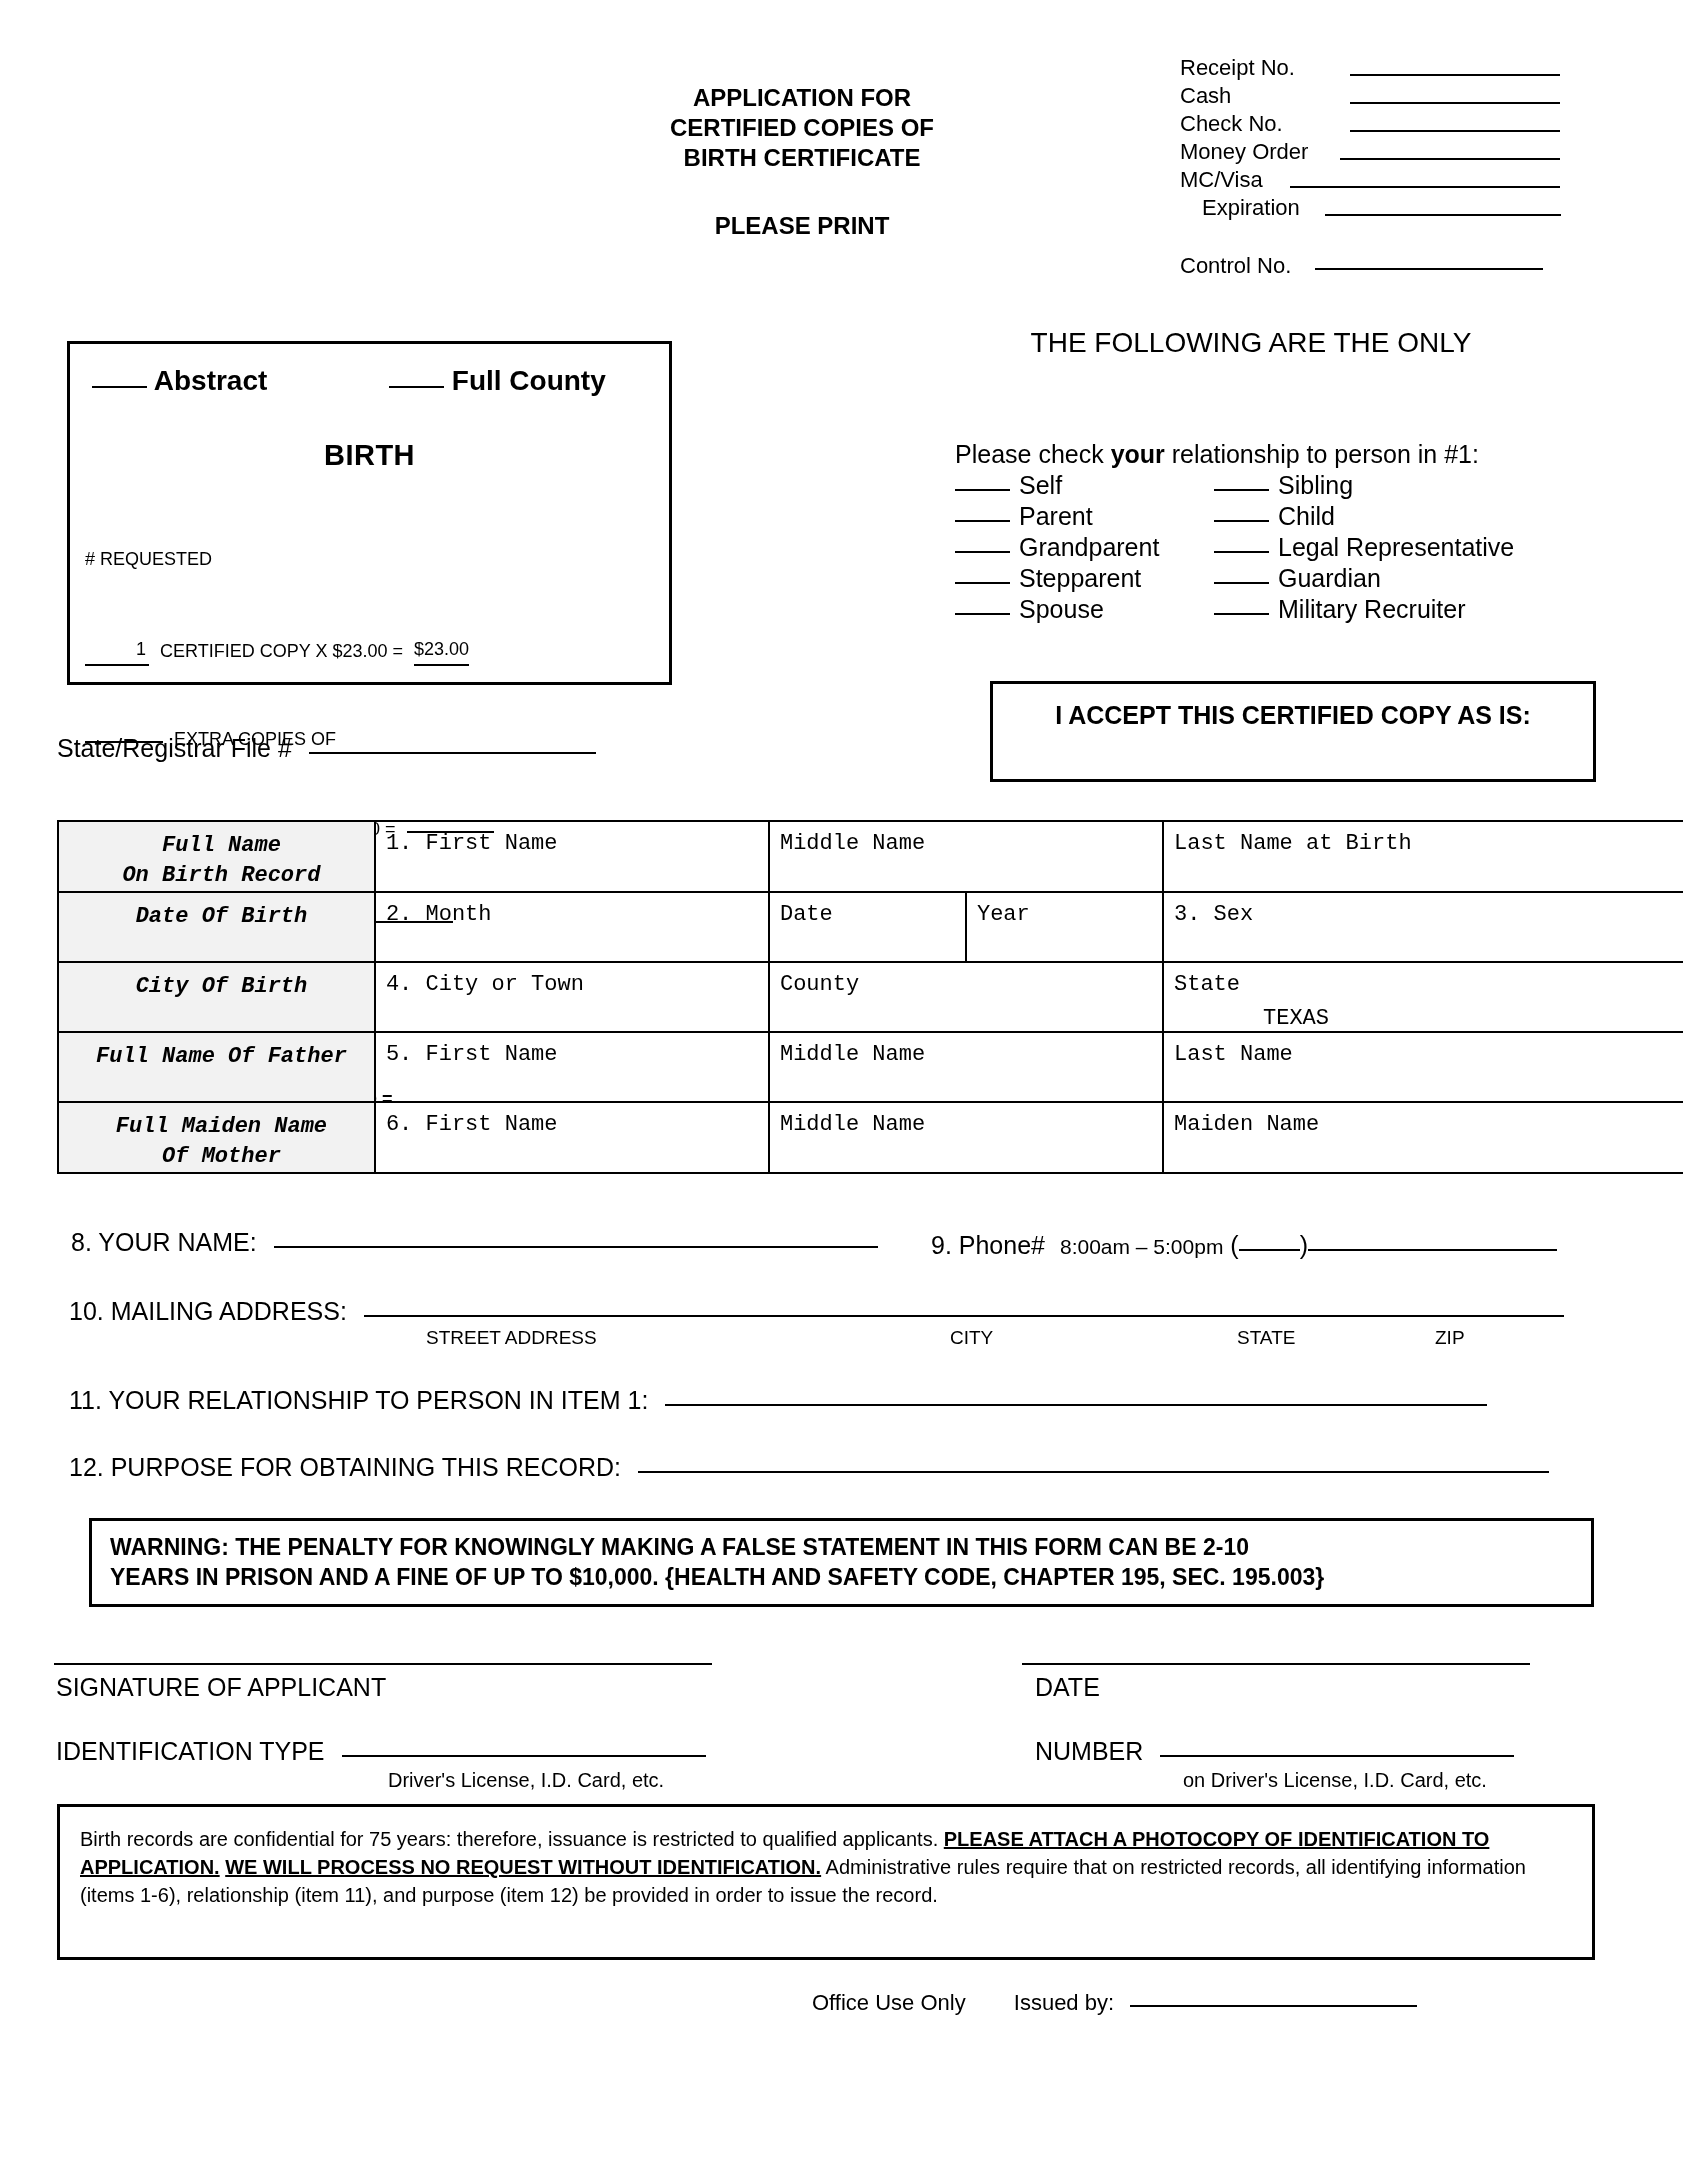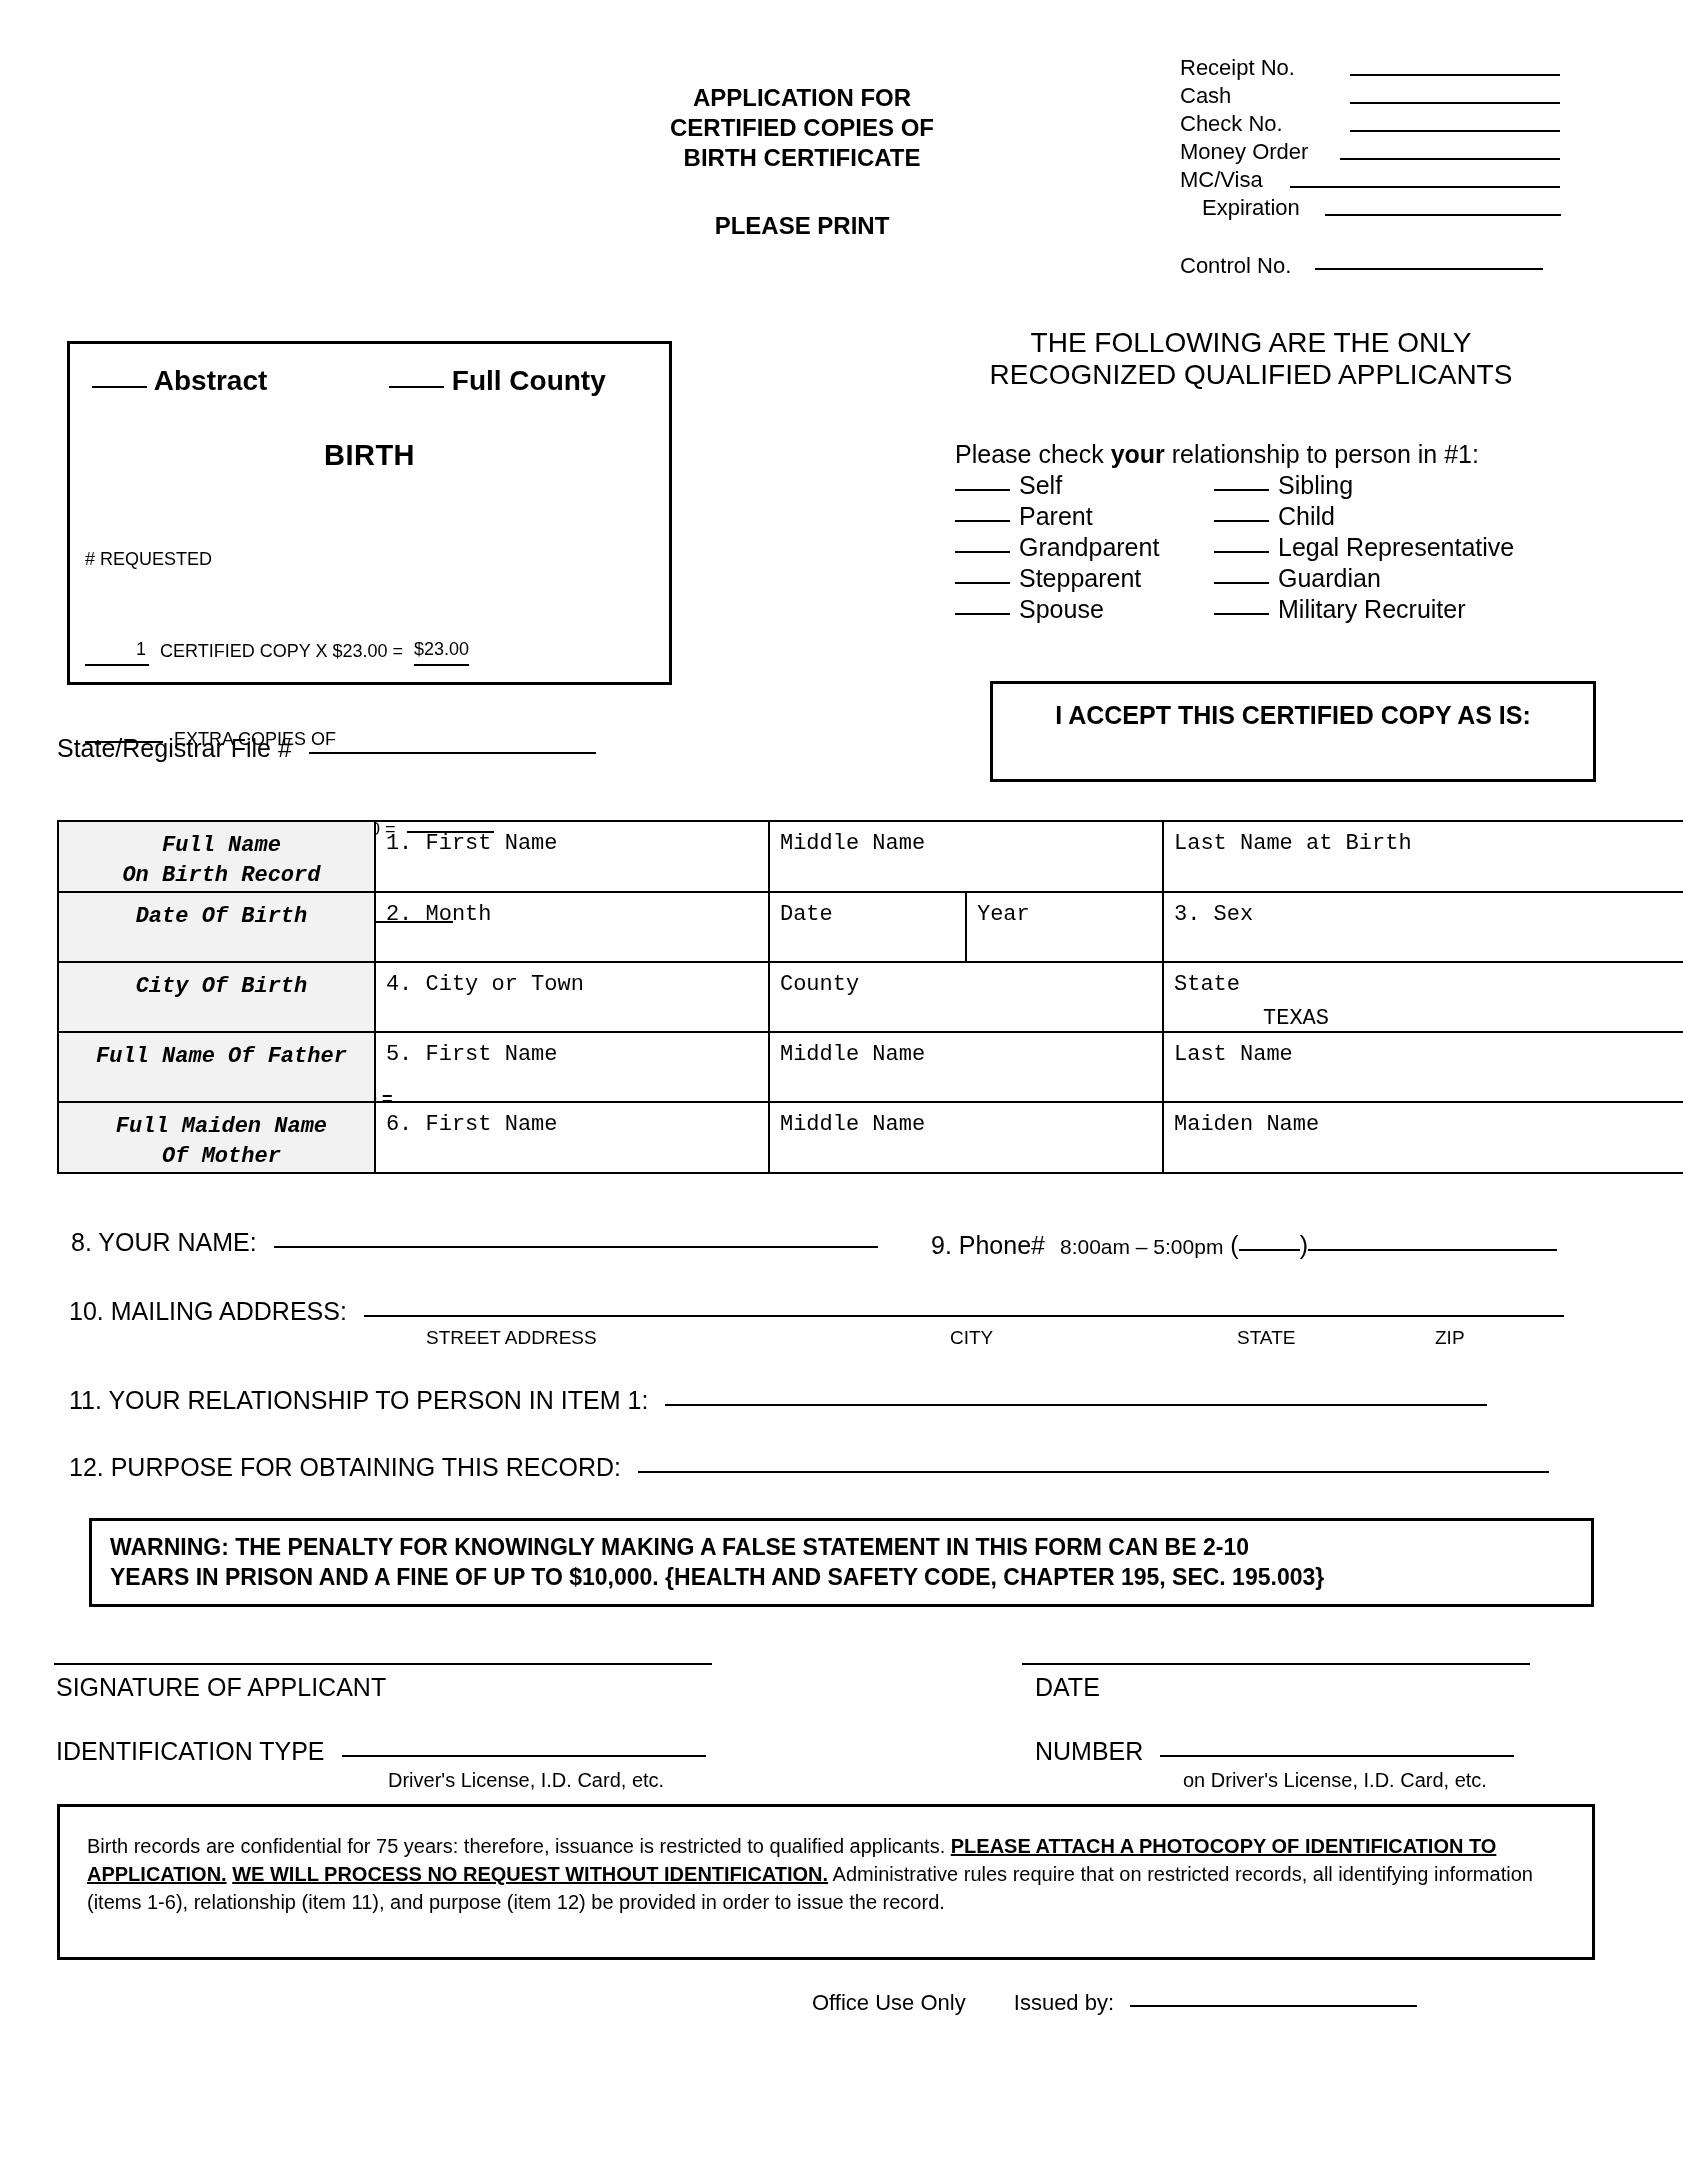--- a/index.html
+++ b/index.html
@@ -278,21 +278,21 @@
     position: absolute;
     left: 57px;
     top: 1804px;
     width: 1538px;
     height: 156px;
     border: 3.5px solid #000;
     box-sizing: border-box;
     padding: 14px 16px 0 16px;
   }
   .confbox p {
-    margin: 11px;
+    margin: 4px;
     font-size: 20px;
     line-height: 28px;
   }
   .confbox p.fees { margin-top: 28px; }
   .bold-ul { font-weight: bold; text-decoration: underline; }
 
   .officeuse {
     position: absolute;
     left: 812px;
     top: 1990px;
@@ -389,21 +389,20 @@
     </div>
   </div>
 
   <div class="srfile">
     <span>State/Registrar File #</span>
     <span class="dline" style="width:287px;margin-left:10px;"></span>
   </div>
 
   <div class="qual-head">
     <div>THE FOLLOWING ARE THE ONLY</div>
-    <div>RECOGNIZED QUALIFIED APPLICANTS</div>
   </div>
 
   <div class="checkblock">
     <div class="crow">
       <span>Please check </span><span style="font-weight:bold;">your</span><span> relationship to person in #1:</span>
     </div>
     <div class="crow">
       <span class="cb-l"><span class="cblank"></span><span>Self</span></span>
       <span class="cb-r"><span class="cblank"></span><span>Sibling</span></span>
     </div>

